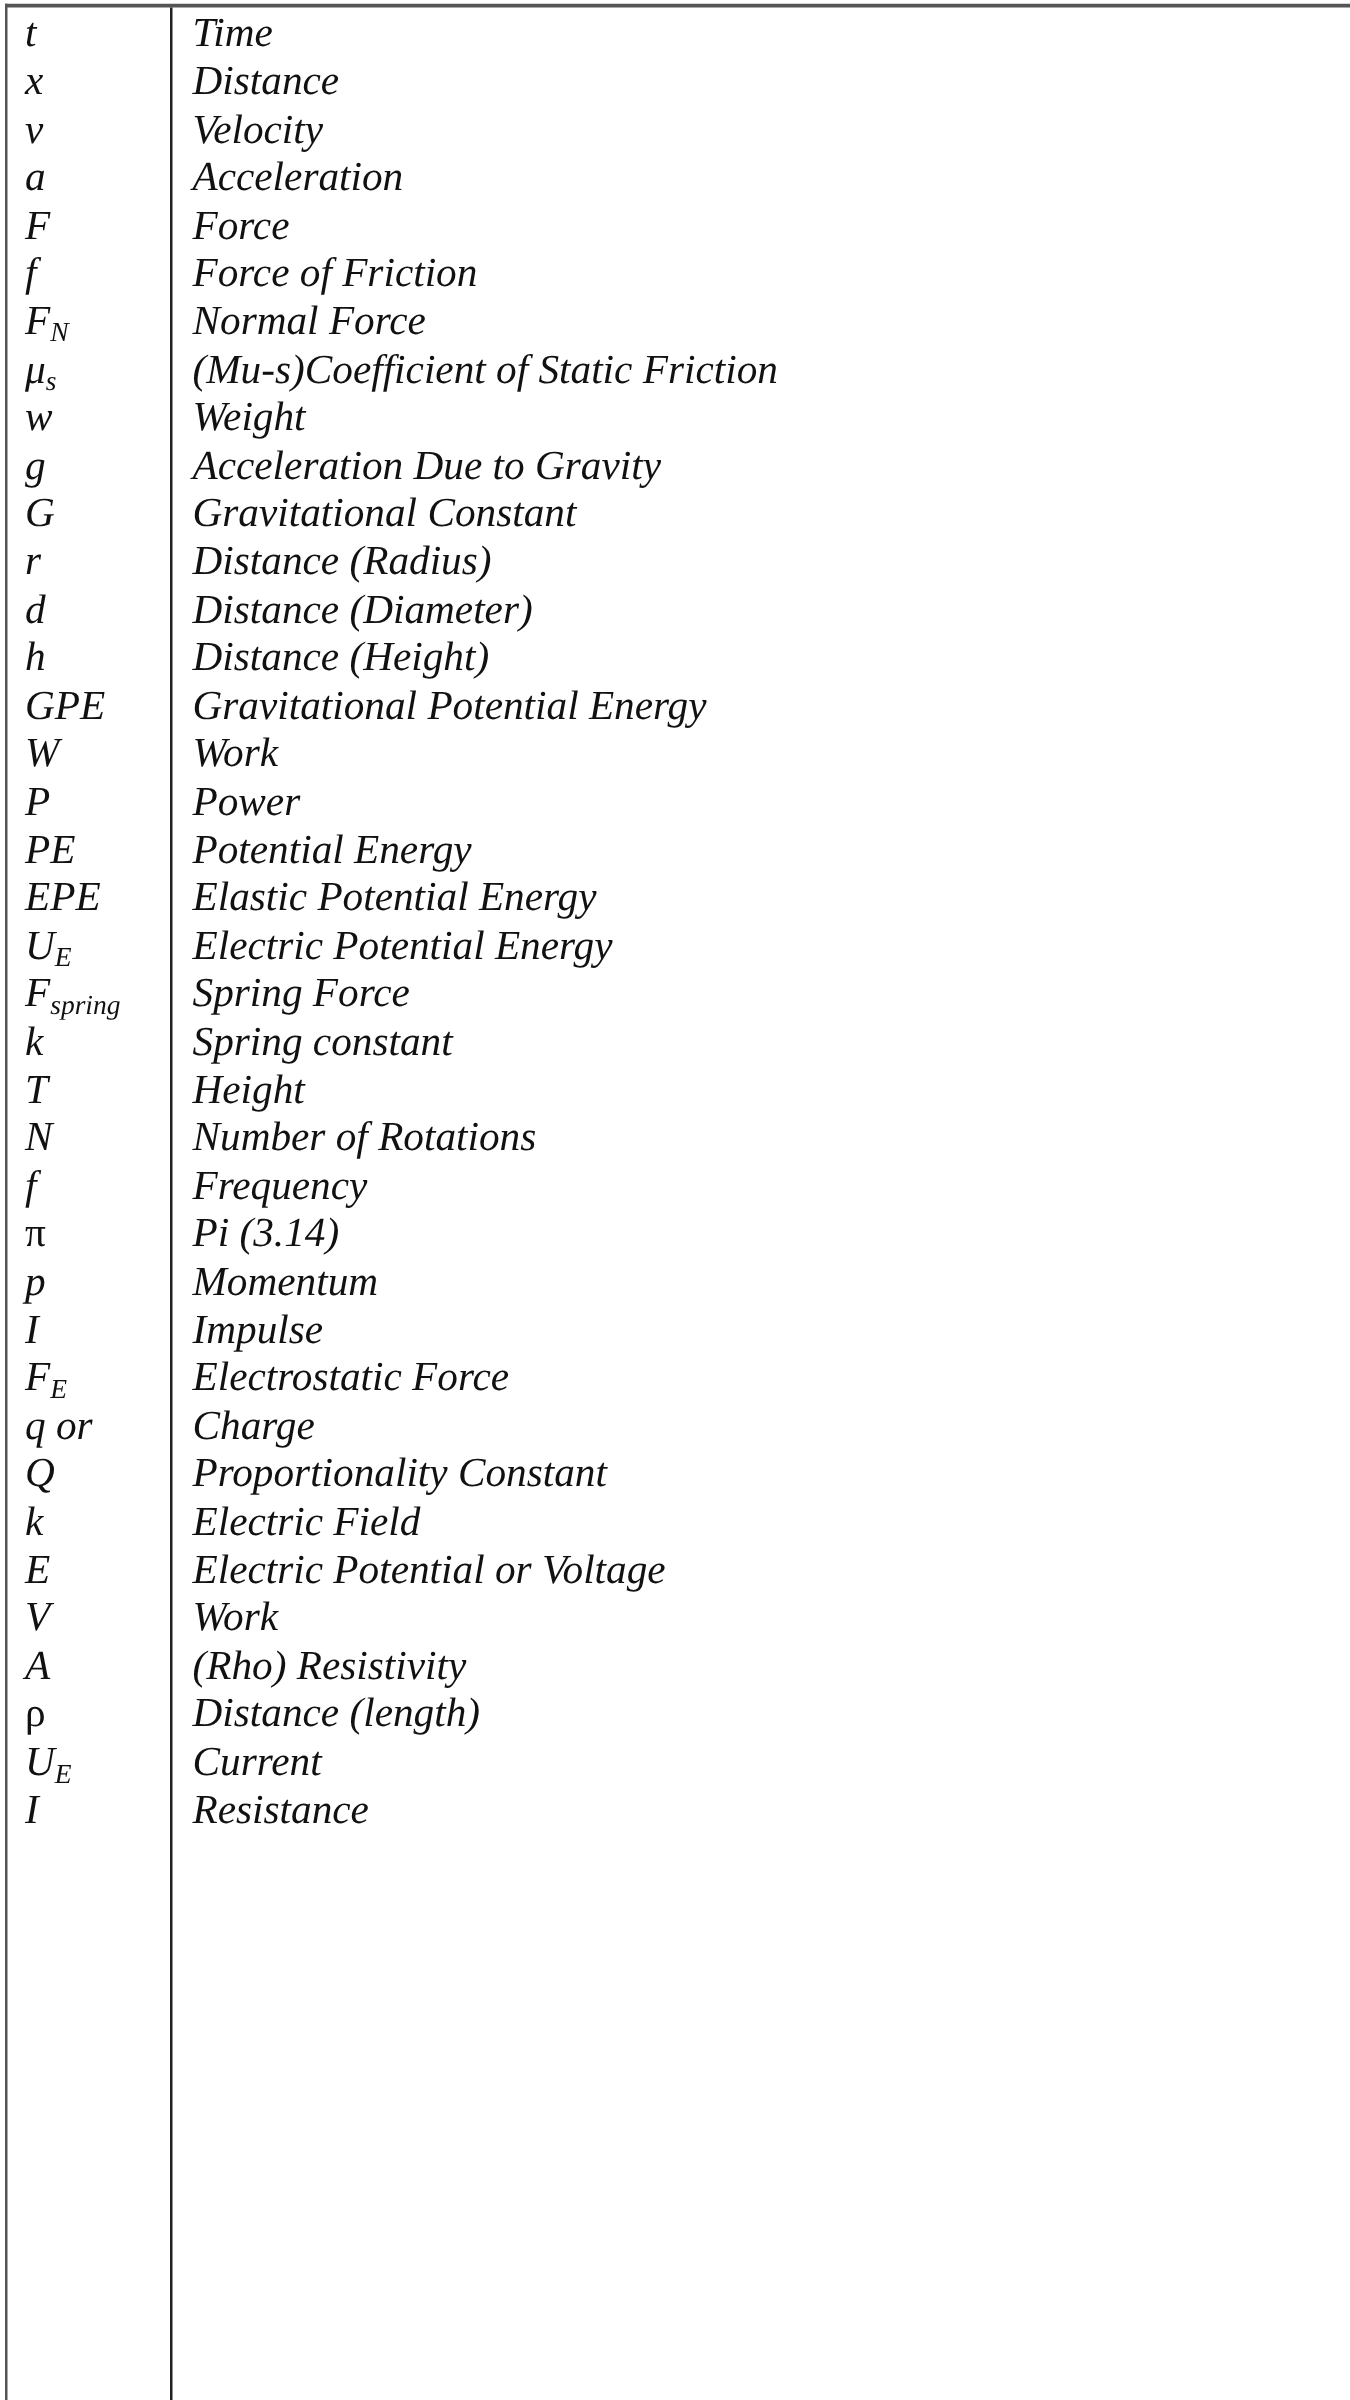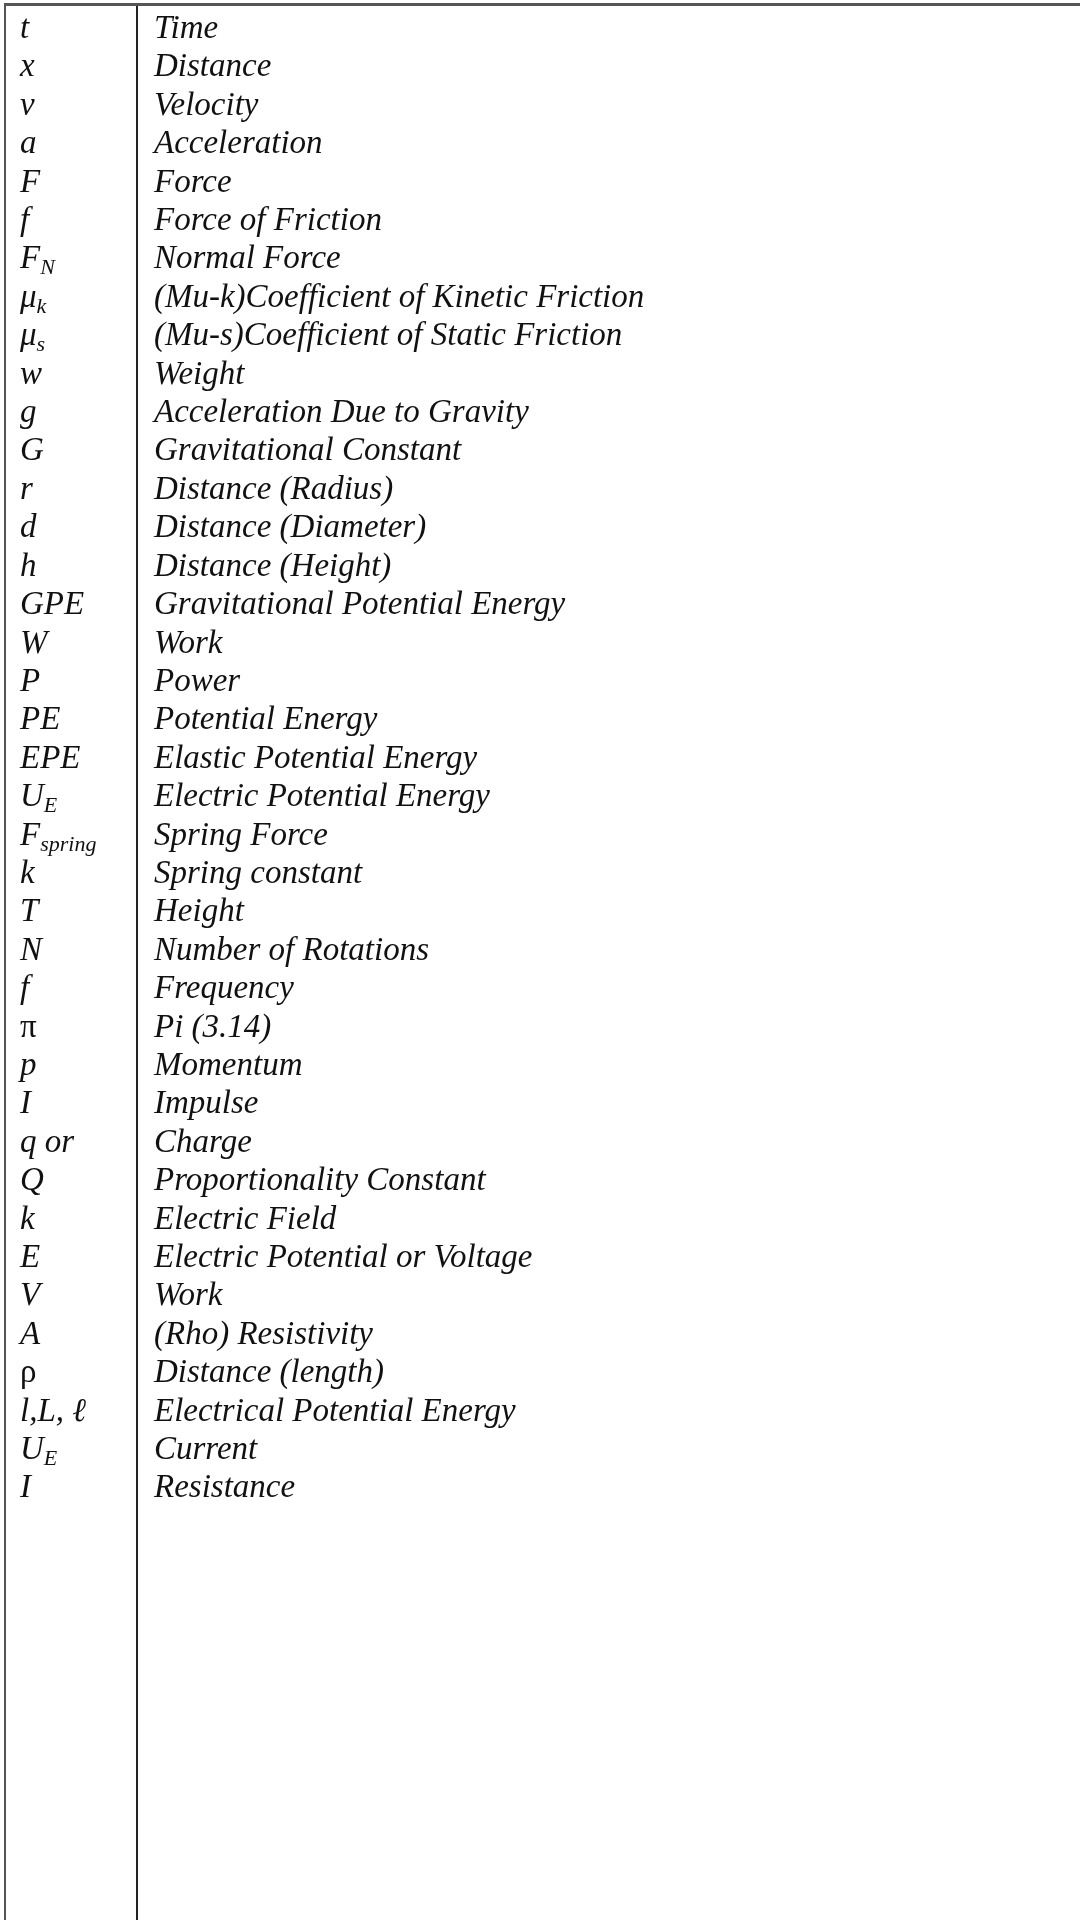--- a/index.html
+++ b/index.html
@@ -52,24 +52,20 @@
     <td class="sym"><span class="s">F</span><sub></sub></td>
     <td class="desc">Force</td>
   </tr>
         <tr>
     <td class="sym"><span class="s">f</span><sub></sub></td>
     <td class="desc">Force of Friction</td>
   </tr>
         <tr>
     <td class="sym"><span class="s">F</span><sub>N</sub></td>
     <td class="desc">Normal Force</td>
-  </tr>
-        <tr>
-    <td class="sym"><span class="s">μ</span><sub>k</sub></td>
-    <td class="desc">(Mu-k)Coefficient of Kinetic Friction</td>
   </tr>
         <tr>
     <td class="sym"><span class="s">μ</span><sub>s</sub></td>
     <td class="desc">(Mu-s)Coefficient of Static Friction</td>
   </tr>
         <tr>
     <td class="sym"><span class="s">w</span><sub></sub></td>
     <td class="desc">Weight</td>
   </tr>
         <tr>
@@ -142,20 +138,24 @@
   </tr>
         <tr>
     <td class="sym"><span class="s">p</span><sub></sub></td>
     <td class="desc">Momentum</td>
   </tr>
         <tr>
     <td class="sym"><span class="s">I</span><sub></sub></td>
     <td class="desc">Impulse</td>
   </tr>
         <tr>
+    <td class="sym"><span class="s">F</span><sub>E</sub></td>
+    <td class="desc">Electrostatic Force</td>
+  </tr>
+        <tr>
     <td class="sym"><span class="s">q or</span><sub></sub></td>
     <td class="desc">Charge</td>
   </tr>
         <tr>
     <td class="sym"><span class="s">Q</span><sub></sub></td>
     <td class="desc">Proportionality Constant</td>
   </tr>
         <tr>
     <td class="sym"><span class="s">k</span><sub></sub></td>
     <td class="desc">Electric Field</td>
@@ -170,24 +170,20 @@
   </tr>
         <tr>
     <td class="sym"><span class="s">A</span><sub></sub></td>
     <td class="desc"> (Rho) Resistivity</td>
   </tr>
         <tr>
     <td class="sym upright"><span class="s">ρ</span><sub></sub></td>
     <td class="desc">Distance (length)</td>
   </tr>
         <tr>
-    <td class="sym"><span class="s">l,L, ℓ</span><sub></sub></td>
-    <td class="desc">Electrical Potential Energy</td>
-  </tr>
-        <tr>
     <td class="sym"><span class="s">U</span><sub>E</sub></td>
     <td class="desc">Current</td>
   </tr>
         <tr>
     <td class="sym"><span class="s">I</span><sub></sub></td>
     <td class="desc">Resistance</td>
   </tr>
       </tbody>
   </table>
 </div>

